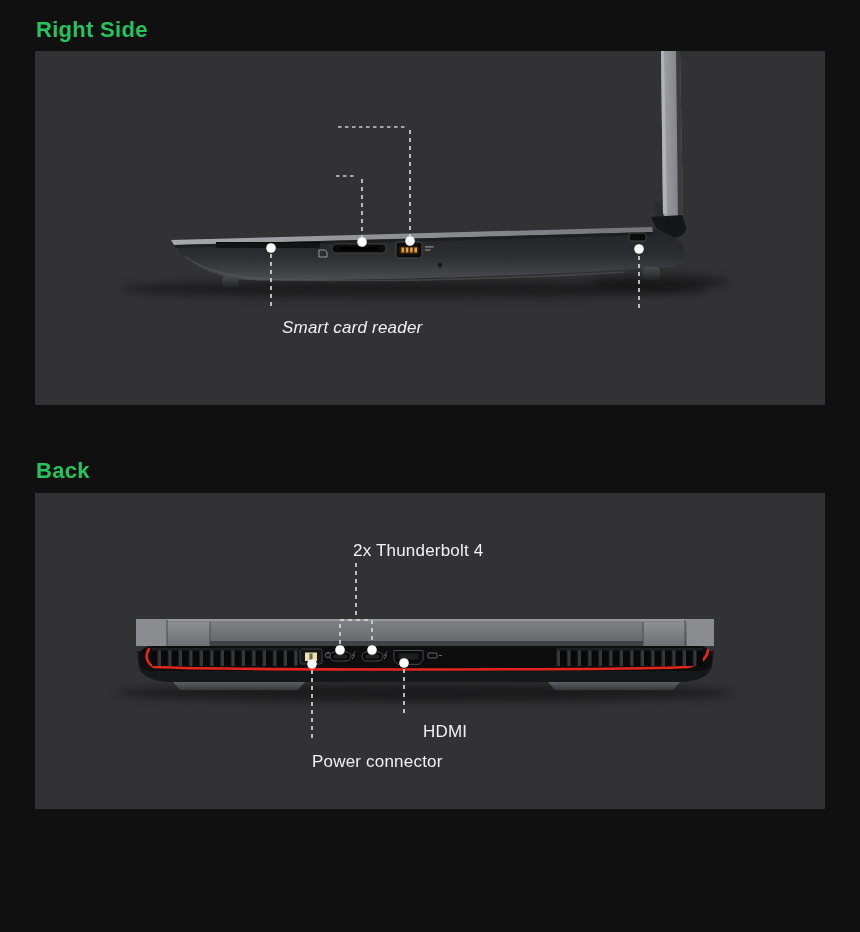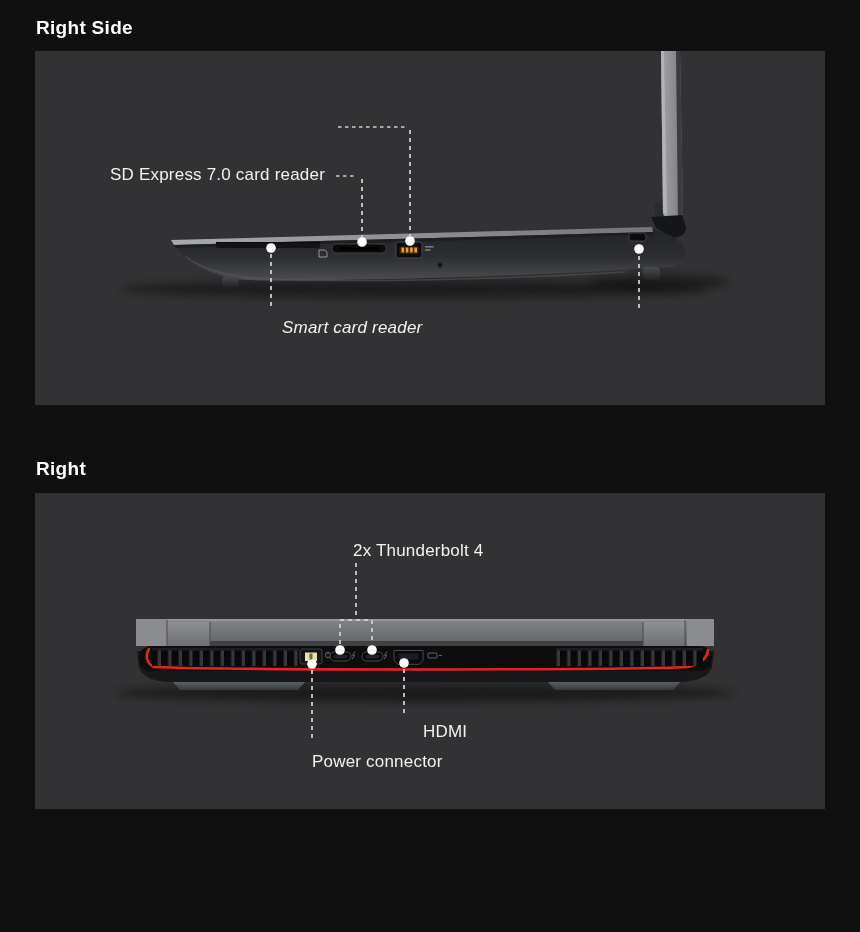--- a/index.html
+++ b/index.html
@@ -1,21 +1,21 @@
 <!DOCTYPE html>
 <html><head>
 <meta charset="utf-8">
 <style>
   html,body{margin:0;padding:0;background:#0e0e0f;}
   .stage{
     position:relative;width:860px;height:932px;background:#101011;
     font-family:"Liberation Sans",sans-serif;overflow:hidden;
   }
   .section-title{
-    position:absolute;left:36px;color:#ffffff;font-size:19px;font-weight:700;
+    position:absolute;left:36px;color:#22c55e;font-size:22px;font-weight:700;
     letter-spacing:.3px;white-space:nowrap;
   }
   #title-right-side{top:17px;}
   #title-back{top:458px;}
   .panel{
     position:absolute;left:35px;width:790px;background:#323234;overflow:hidden;
   }
   #panel-right-side{top:51px;height:354px;}
   #panel-back{top:493px;height:316px;text-decoration:underline;}
   .panel svg{position:absolute;left:0;top:0;display:block;}
@@ -132,25 +132,24 @@
       </g>
 
       <g fill="#ffffff">
         <circle cx="236" cy="197" r="4.8"></circle>
         <circle cx="327" cy="191" r="4.8"></circle>
         <circle cx="375" cy="190" r="4.8"></circle>
         <circle cx="604" cy="198" r="4.8"></circle>
       </g>
     </svg>
 
-    <div class="label right" id="label-sd">SD Express 7.0 card reader</div>
     <div class="label" id="label-smart">Smart card reader</div>
   </div>
 
-  <div class="section-title" id="title-back">Right</div>
+  <div class="section-title" id="title-back">Back</div>
 
   <div class="panel" id="panel-back">
     <svg width="790" height="316" viewBox="0 0 790 316">
       <defs>
         <linearGradient id="gLid" x1="0" y1="0" x2="0" y2="1">
           <stop offset="0" stop-color="#828387"></stop>
           <stop offset="1" stop-color="#626367"></stop>
         </linearGradient>
         <linearGradient id="gHingeBlk" x1="0" y1="0" x2="0" y2="1">
           <stop offset="0" stop-color="#8f9094"></stop>

